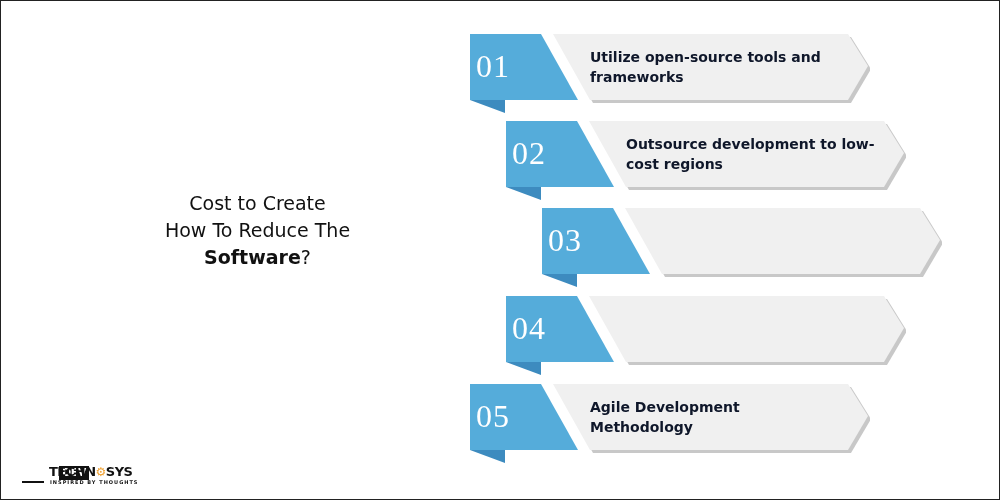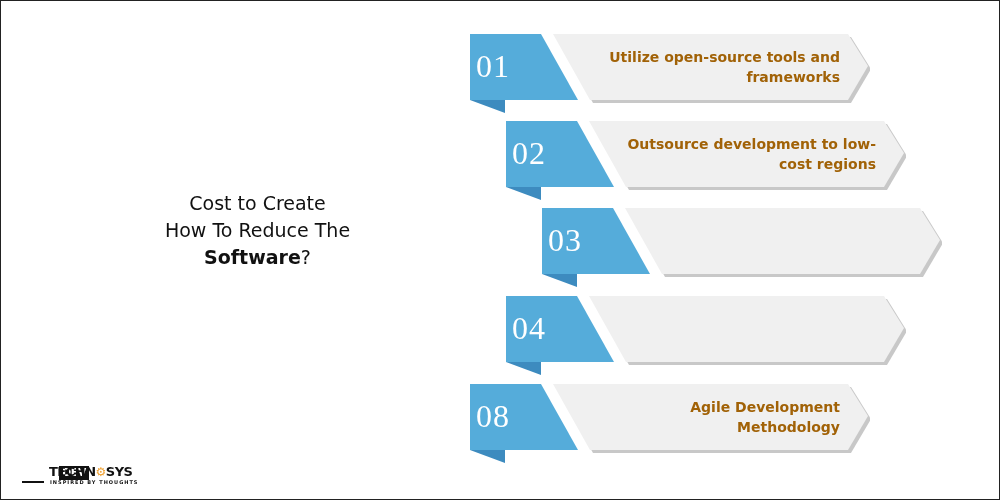--- a/index.html
+++ b/index.html
@@ -3,21 +3,21 @@
 <meta charset="utf-8">
 <style>
   html, body { margin: 0; padding: 0; }
   body { width: 1000px; height: 500px; position: relative; background: #ffffff; overflow: hidden; font-family: "DejaVu Sans", sans-serif; }
   .frame { position: absolute; left: 0; top: 0; width: 998px; height: 498px; border: 1px solid #222; box-sizing: content-box; pointer-events: none; }
   .title { position: absolute; left: 120px; top: 190px; width: 275px; text-align: center; color: #111; font-size: 19px; line-height: 27px; }
   .title .bold { font-weight: bold; }
   .row { position: absolute; width: 400px; height: 82px; }
   .row svg.shape { position: absolute; left: 0; top: 0; }
   .num { position: absolute; left: 6px; top: 14px; font-size: 32px; color: #ffffff; font-family: Liberation Serif, serif; letter-spacing: 1px; }
-  .txt { position: absolute; left: 120px; width: 250px; top: 0; height: 66px; display: flex; align-items: center; justify-content: center; text-align: right; color: #a16207; font-size: 14px; font-weight: bold; line-height: 20px; }
+  .txt { position: absolute; left: 120px; width: 250px; top: 0; height: 66px; display: flex; align-items: center; justify-content: center; text-align: left; color: #0f172a; font-size: 14px; font-weight: bold; line-height: 20px; }
   .logo { position: absolute; left: 20px; top: 465px; height: 22px; }
   .logo .dev { position: absolute; left: 0; top: 1px; background: #111; color: #fff; font-weight: bold; font-size: 11px; padding: 1px 3px; line-height: 12px; letter-spacing: -0.5px; margin-left: 39px; }
   .logo .dev-stand { position: absolute; left: 2px; top: 16px; width: 22px; height: 2px; background: #111; }
   .logo .brand { position: absolute; left: 29px; top: 0; font-weight: bold; font-size: 13px; color: #111; line-height: 14px; white-space: nowrap; letter-spacing: -0.5px; }
   .logo .gear { display: inline-block; color: #f0a030; font-size: 12px; }
   .logo .tag { position: absolute; left: 30px; top: 14px; font-size: 5px; font-weight: bold; color: #111; letter-spacing: 1px; white-space: nowrap; }
 </style>
 </head>
 <body>
 
@@ -83,21 +83,21 @@
     <div class="row" style="left: 470px; top: 384px;">
     <svg class="shape" width="400" height="82" viewBox="0 0 400 82">
 
       <polygon points="86,3 381,3 401,35 381,69 123,69" fill="#C8C8C8"></polygon>
       <polygon points="83,0 378,0 398,32 378,66 120,66" fill="#F0F0F0"></polygon>
 
       <polygon points="0,66 35,66 35,79" fill="#3D8BBF"></polygon>
 
       <polygon points="0,0 71,0 108,66 0,66" fill="#55ACDA"></polygon>
     </svg>
-    <div class="num">08</div>
+    <div class="num">05</div>
     <div class="txt">Agile Development Methodology</div>
   </div>
   </div>
 
 <div class="logo">
   <span class="dev">DEV</span>
   <span class="dev-stand"></span>
   <span class="brand"><span>TECHN</span><span class="gear">⚙</span><span>SYS</span></span>
   <span class="tag">INSPIRED BY THOUGHTS</span>
 </div>

